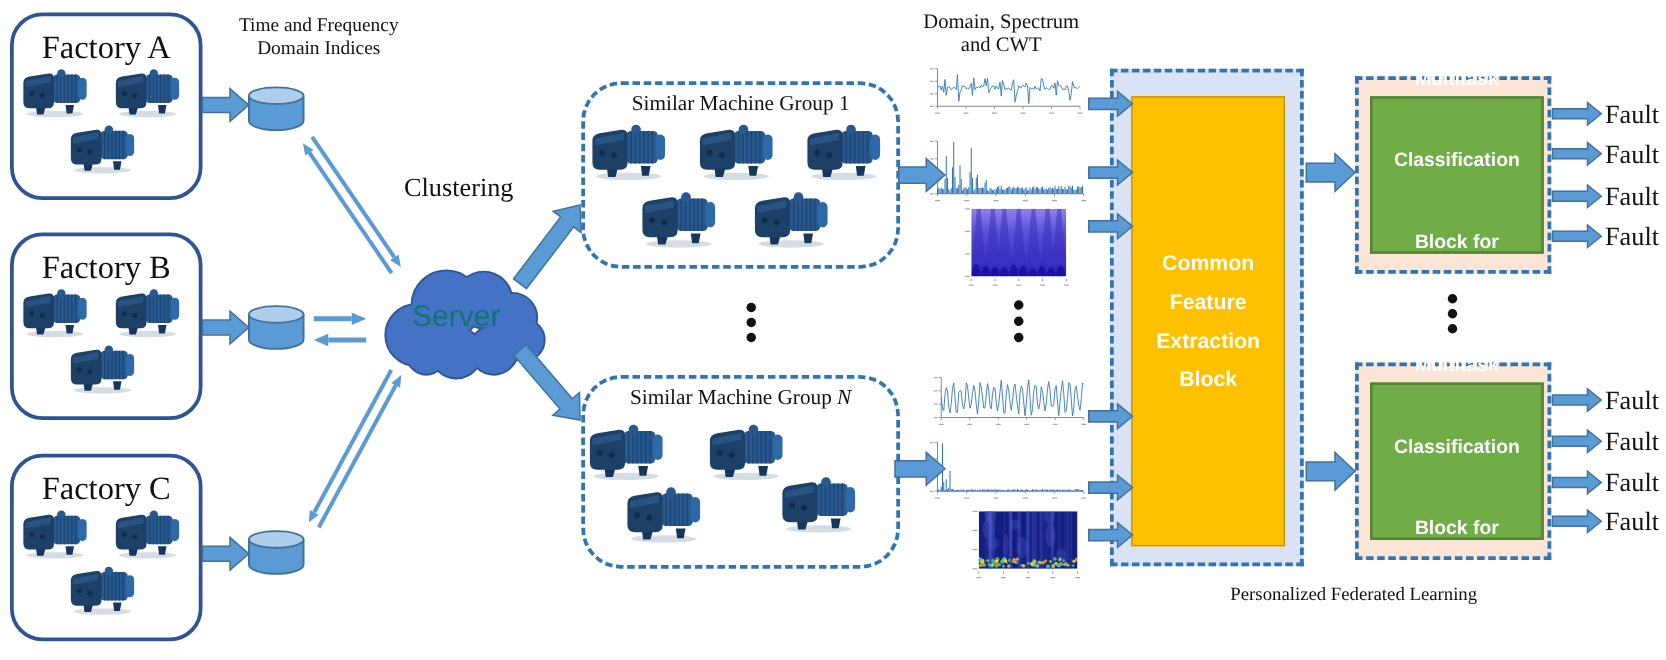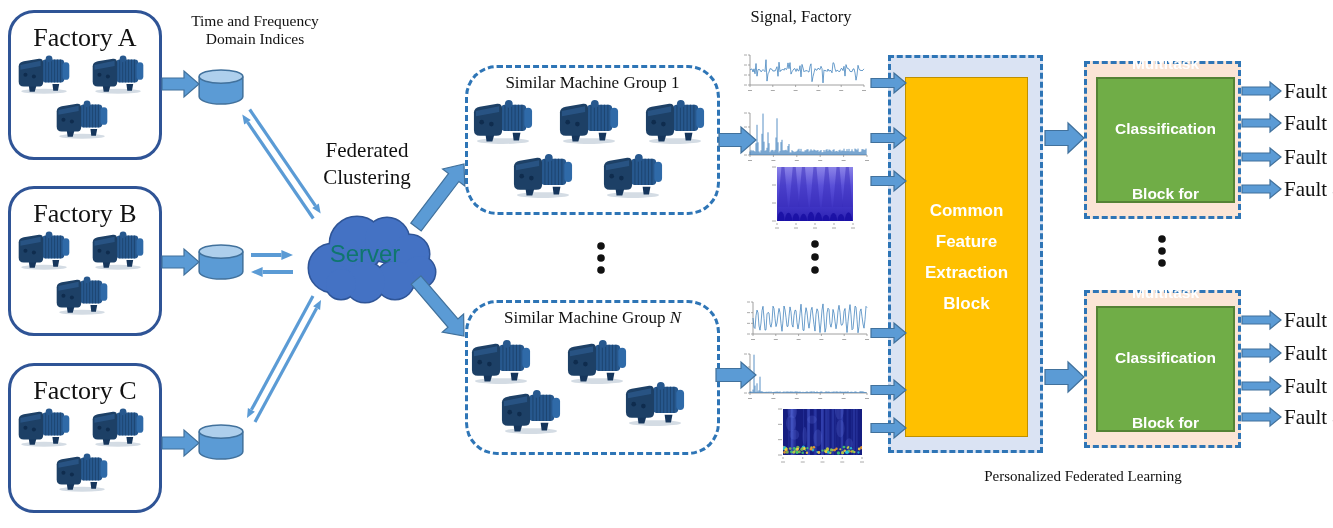--- a/index.html
+++ b/index.html
@@ -78,25 +78,25 @@
   <div class="fault" style="top:307px;">Fault 1</div>
   <div class="fault" style="top:340px;">Fault 2</div>
   <div class="fault" style="top:373px;">Fault 3</div>
   <div class="fault" style="top:404px;">Fault 4</div>
 
   <div class="lbl" style="left:174px;top:12px;width:162px;font-size:15.5px;">
     <div>Time and Frequency</div>
     <div>Domain Indices</div>
   </div>
   <div class="lbl" style="left:298px;top:137px;width:138px;font-size:21px;line-height:1.3;">
-    <div>Federated</div>
     <div>Clustering</div>
   </div>
   <div class="lbl" style="left:722px;top:7px;width:158px;font-size:16.5px;">
-    <div>Signal, Factory</div>
+    <div>Domain, Spectrum</div>
+    <div>and CWT</div>
   </div>
   <div class="server-lbl">Server</div>
   <div class="lbl" style="left:898px;top:468px;width:370px;font-size:15px;">Personalized Federated Learning</div>
 
   <div class="plot" id="plot-sig1" style="left:738px;top:52px;"><svg width="130" height="42" viewBox="0 0 130 42">
         <path d="M12 3 V33 H126" stroke="#888" stroke-width="0.8" fill="none"></path>
         <line x1="12" y1="33" x2="12" y2="35" stroke="#888" stroke-width="0.7"></line>
         <line x1="10" y1="38.5" x2="14" y2="38.5" stroke="#aaa" stroke-width="1"></line>
         <line x1="34.8" y1="33" x2="34.8" y2="35" stroke="#888" stroke-width="0.7"></line>
         <line x1="32.8" y1="38.5" x2="36.8" y2="38.5" stroke="#aaa" stroke-width="1"></line>

